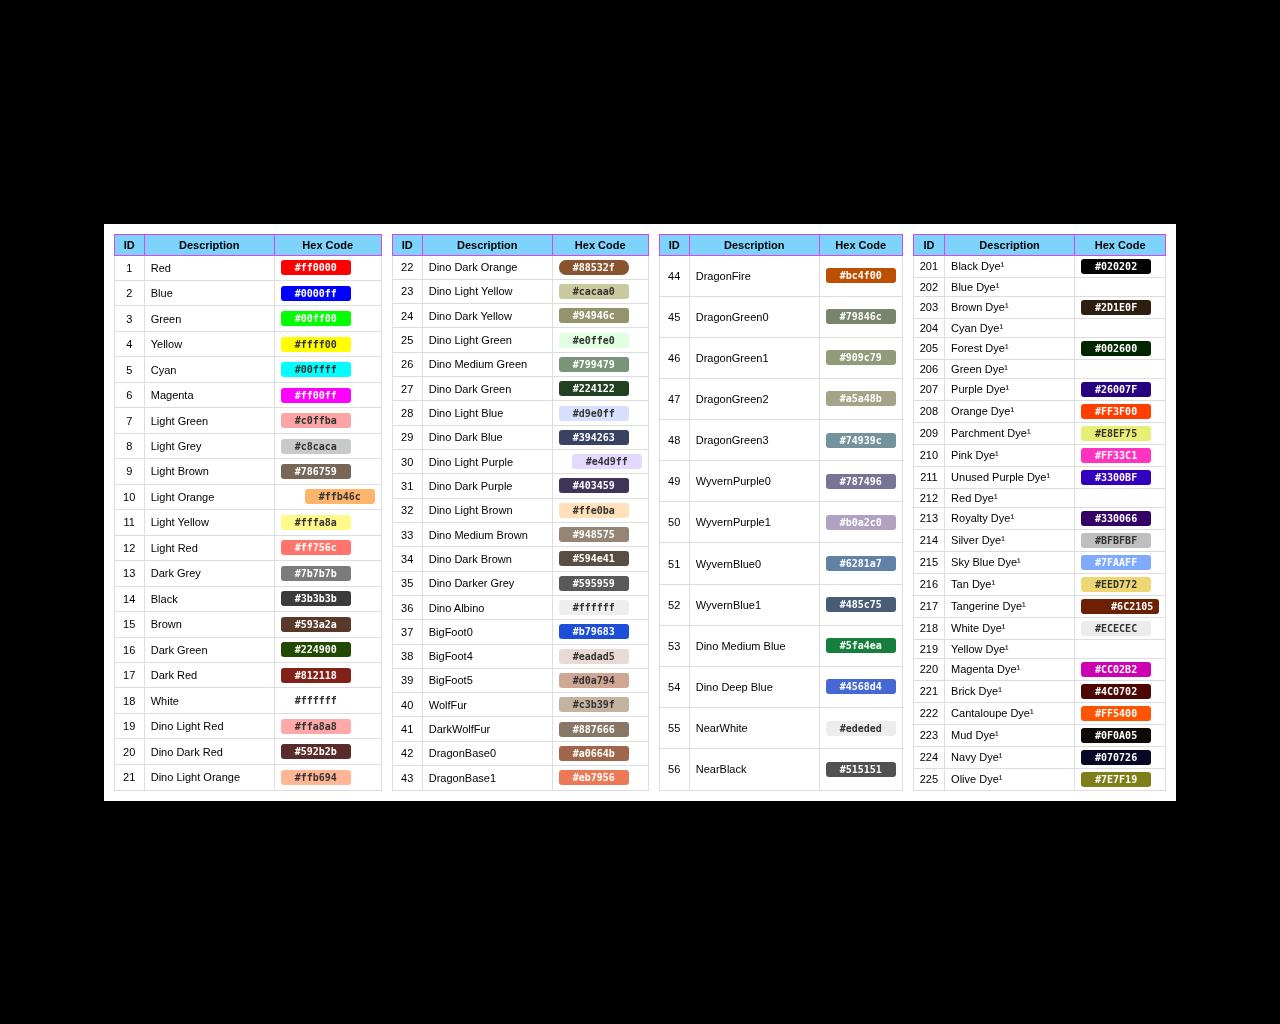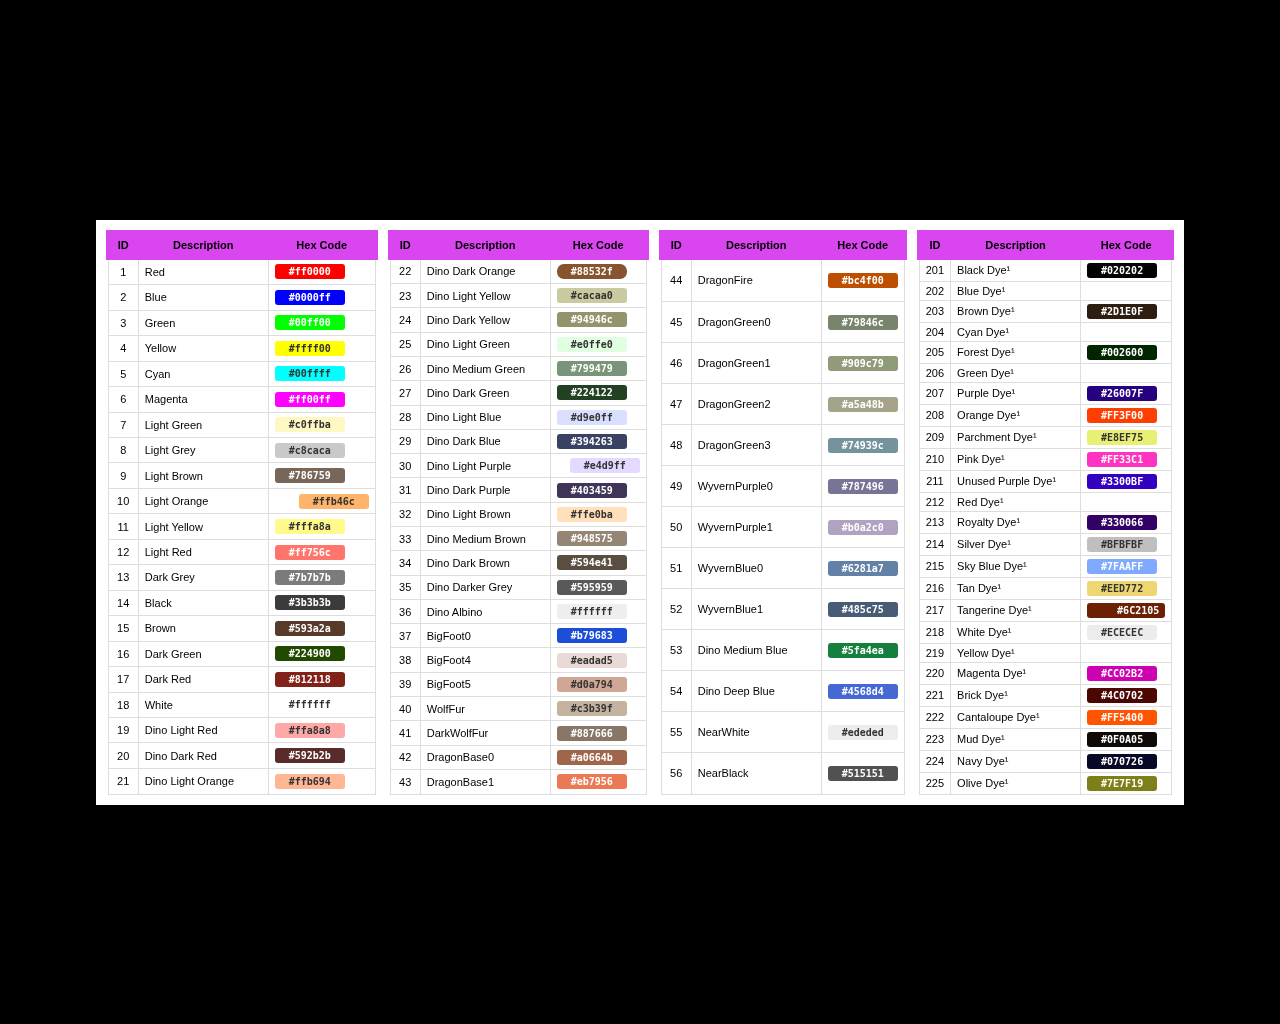--- a/index.html
+++ b/index.html
@@ -16,22 +16,22 @@
       background: #fff;
       padding: 10px;
       display: flex;
       gap: 0;
     }
     table {
       border-collapse: collapse;
       font-size: 11px;
     }
     th {
-      background: #d946ef;
-      border: 5px solid #d946ef;
+      background: #7dd3fc;
+      border: 1px solid #d946ef;
       padding: 4px 6px;
       font-weight: bold;
     }
     td {
       border: 1px solid #ddd;
       padding: 3px 6px;
       white-space: nowrap;
     }
     td.id-col { text-align: center; width: 30px; }
     td.desc-col { width: 130px; }
@@ -88,21 +88,21 @@
           <td><span class="color-badge" style="background-color: rgb(0, 255, 255); color: rgb(51, 51, 51);">#00ffff</span></td>
         </tr>
         <tr>
           <td class="id-col">6</td>
           <td class="desc-col">Magenta</td>
           <td><span class="color-badge" style="background-color: rgb(255, 0, 255); color: rgb(255, 255, 255);">#ff00ff</span></td>
         </tr>
         <tr>
           <td class="id-col">7</td>
           <td class="desc-col">Light Green</td>
-          <td><span class="color-badge" style="background-color: #fef9c3; color: rgb(51, 51, 51);">#c0ffba</span></td>
+          <td><span class="color-badge" style="background-color: #fca5a5; color: rgb(51, 51, 51);">#c0ffba</span></td>
         </tr>
         <tr>
           <td class="id-col">8</td>
           <td class="desc-col">Light Grey</td>
           <td><span class="color-badge" style="background-color: rgb(200, 202, 202); color: rgb(51, 51, 51);">#c8caca</span></td>
         </tr>
         <tr>
           <td class="id-col">9</td>
           <td class="desc-col">Light Brown</td>
           <td><span class="color-badge" style="background-color: rgb(120, 103, 89); color: rgb(255, 255, 255);">#786759</span></td>

